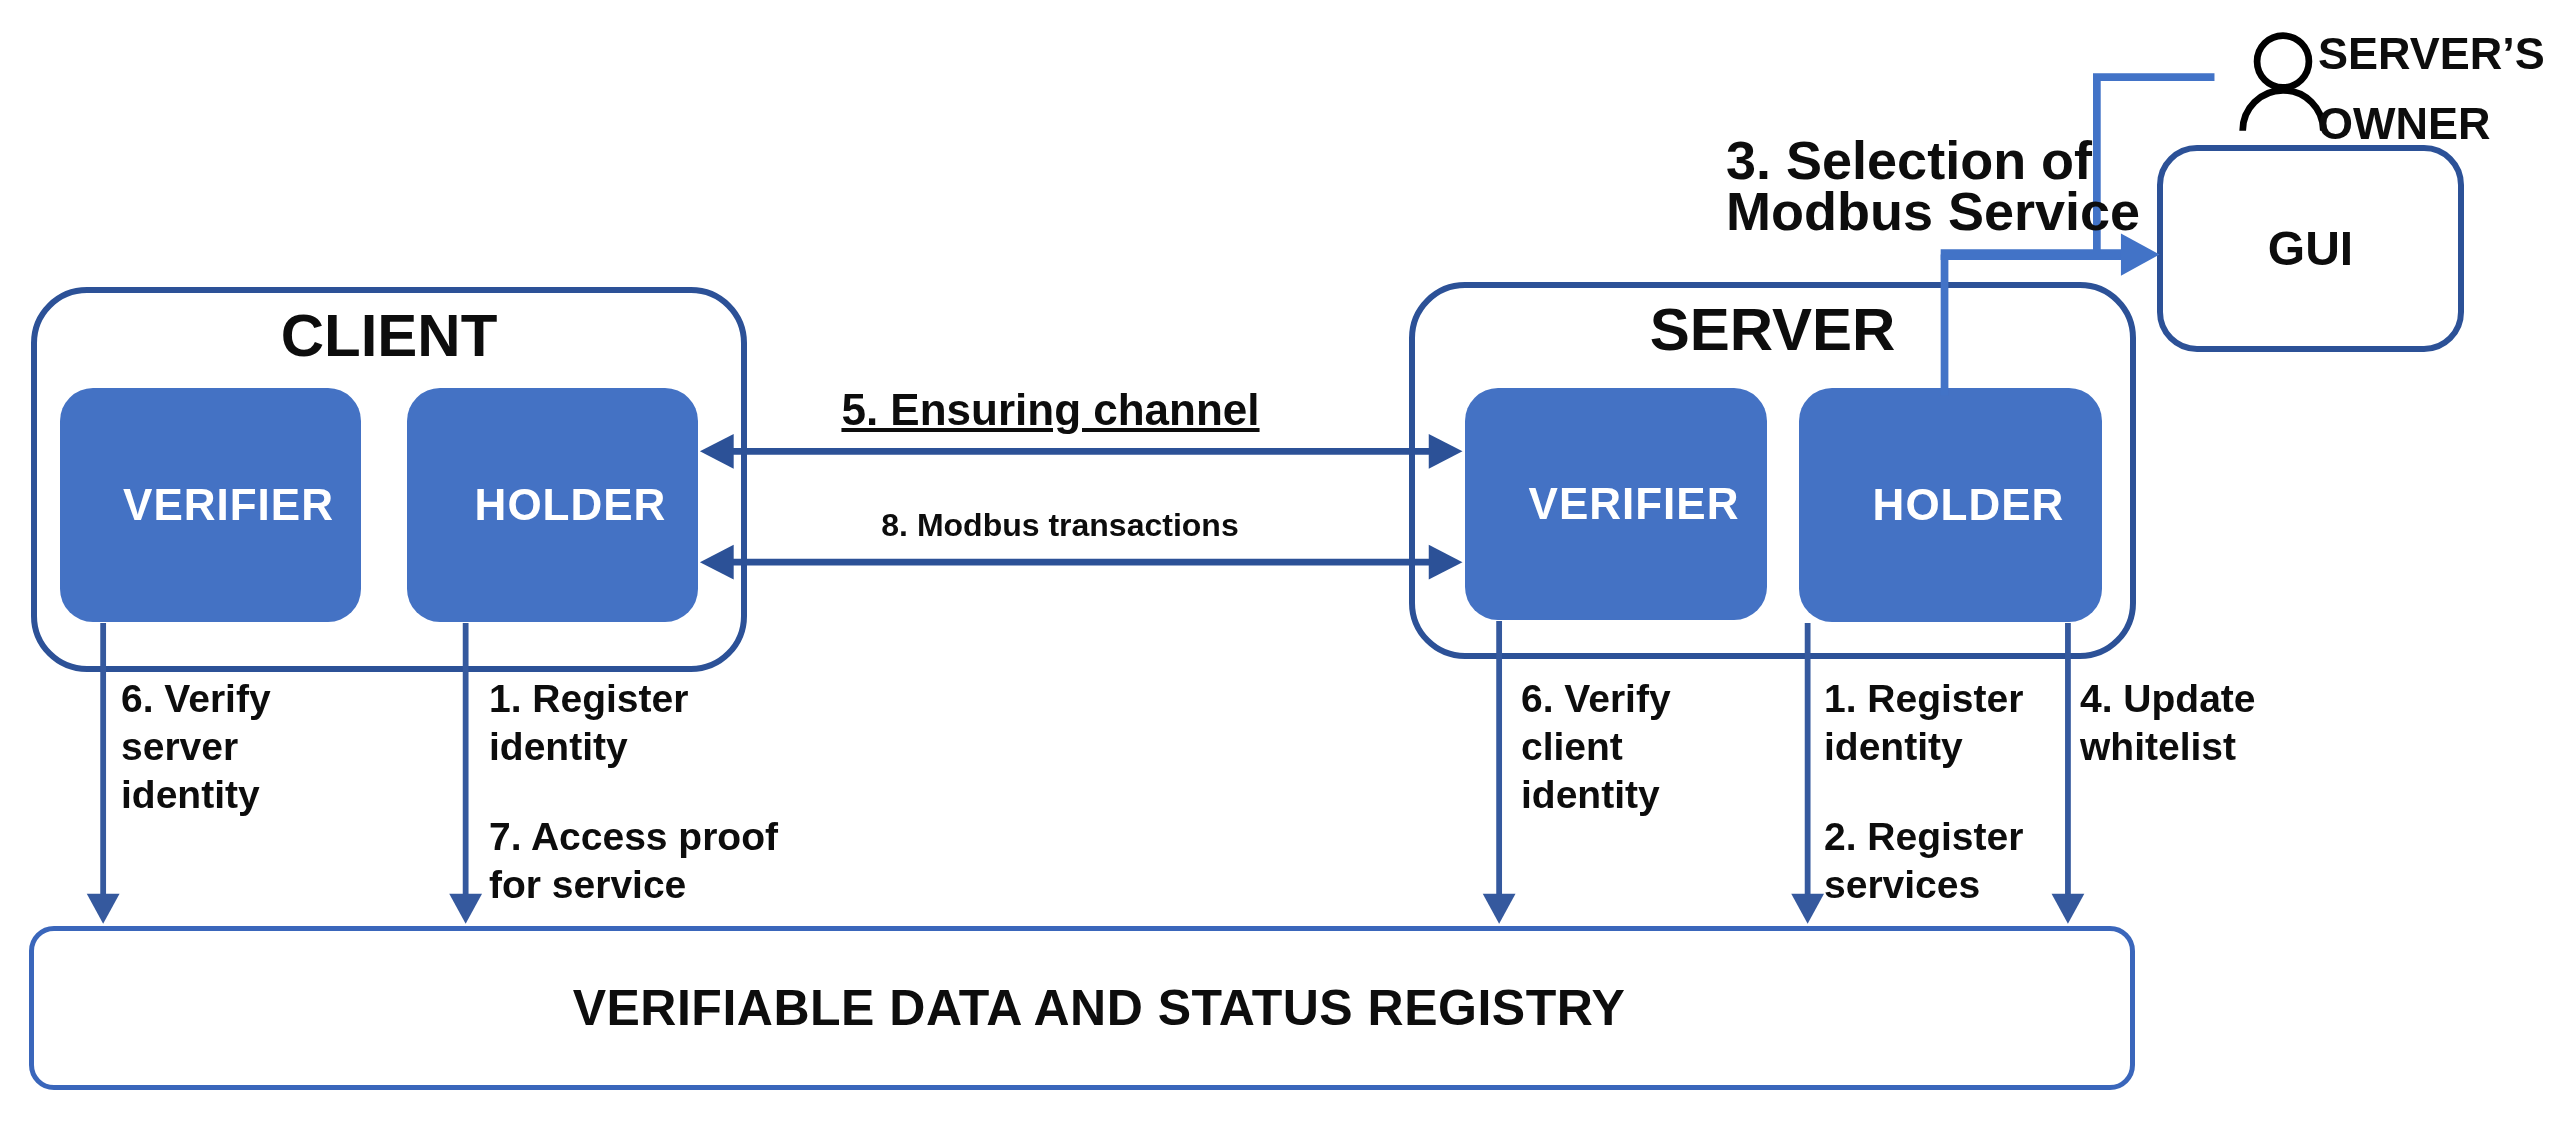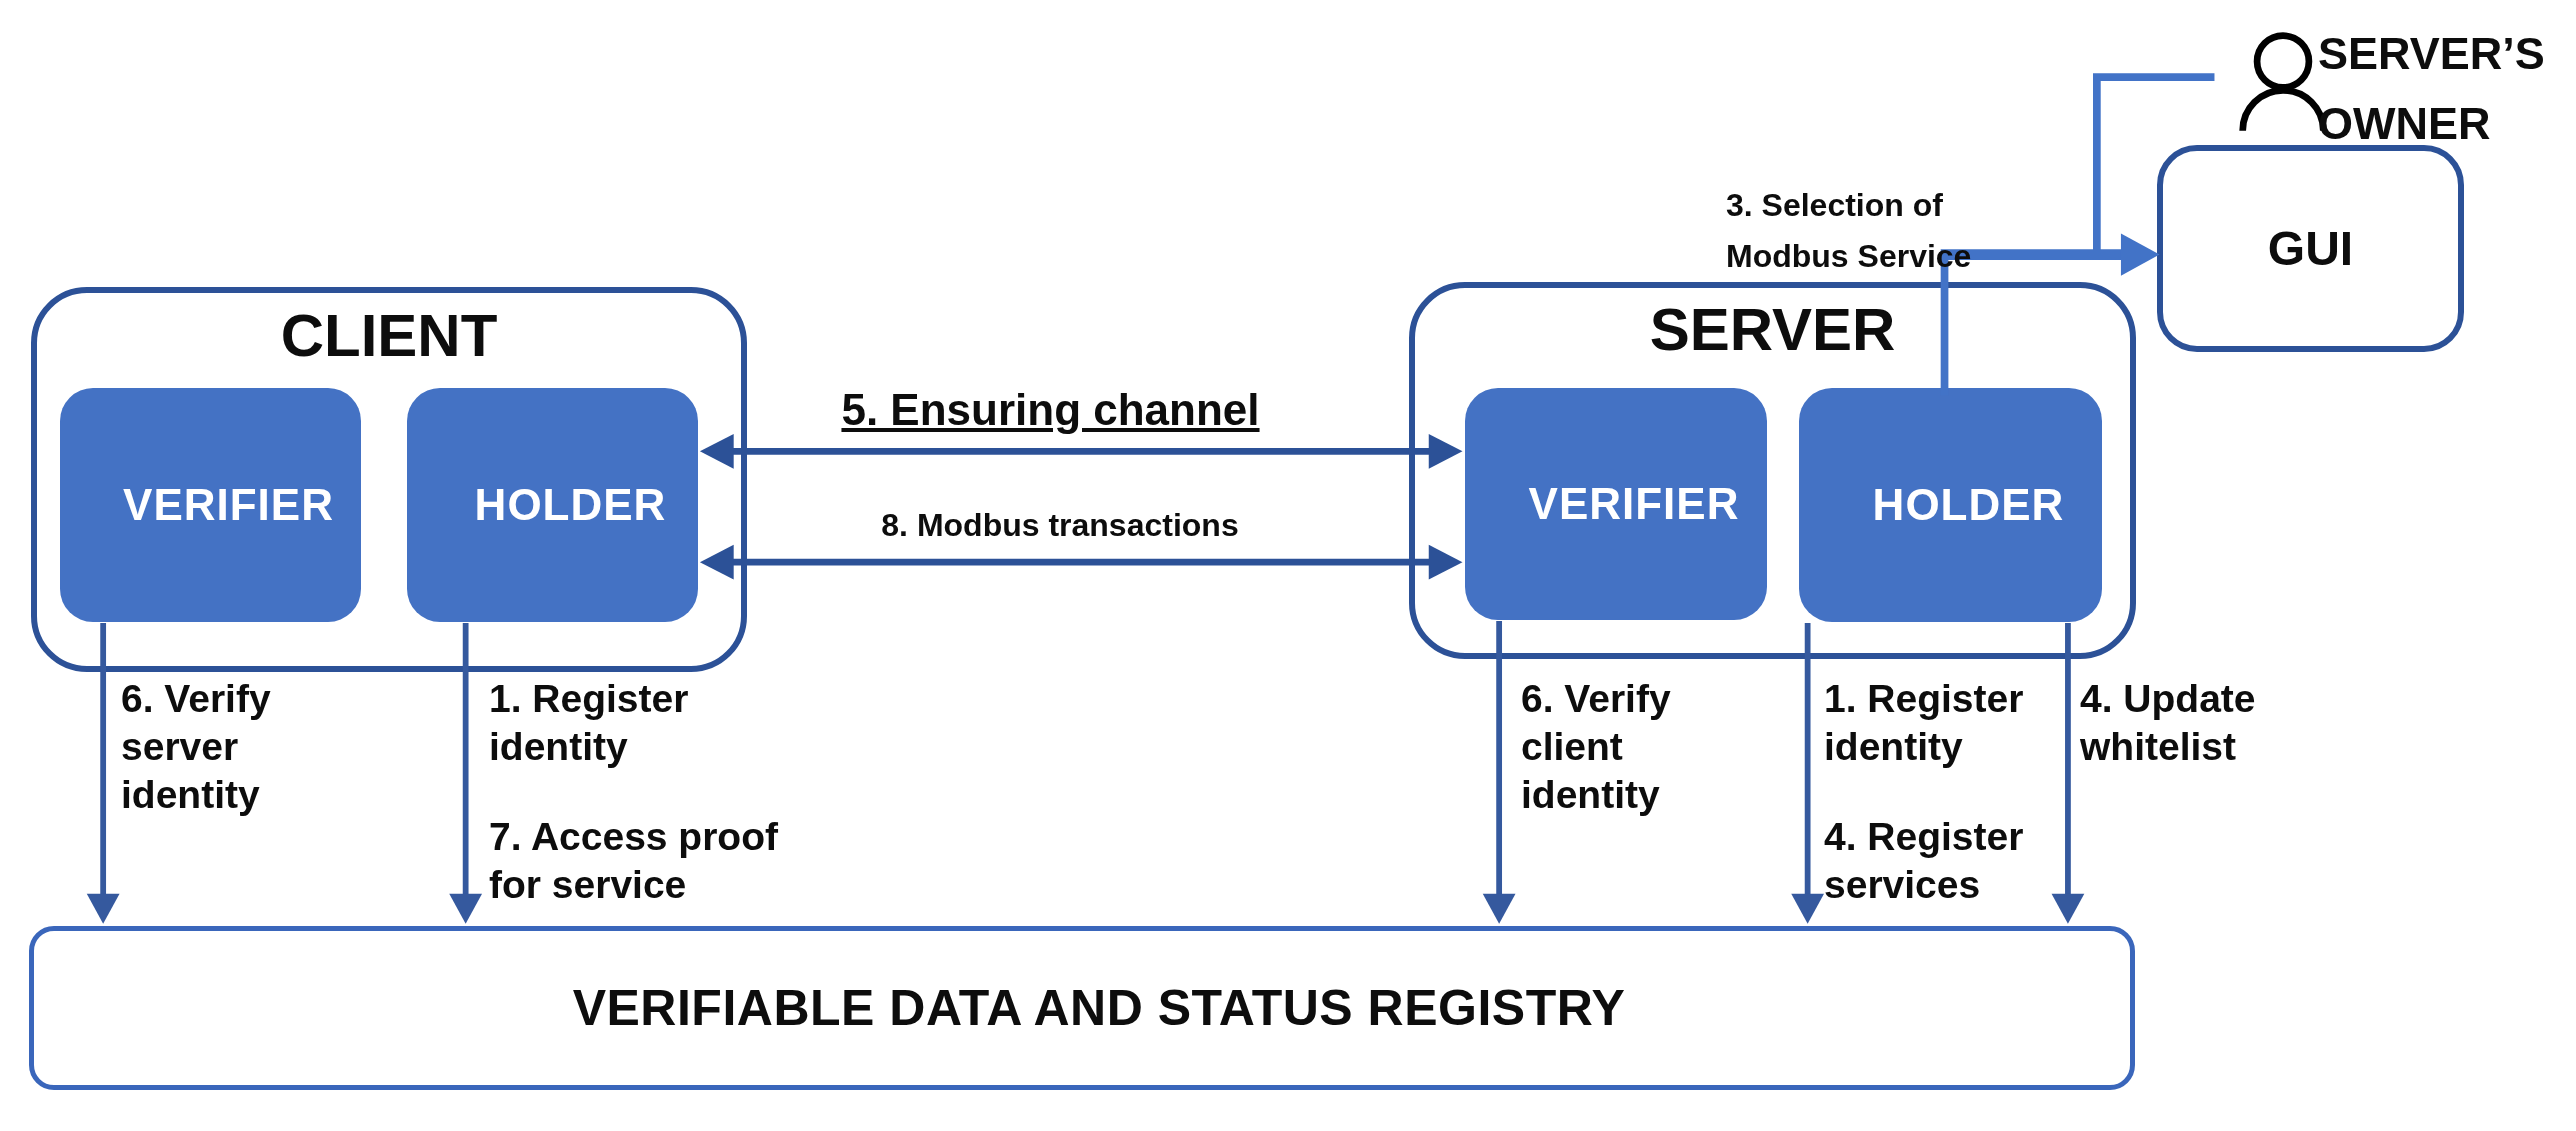--- a/index.html
+++ b/index.html
@@ -43,21 +43,21 @@
     position:absolute;font-weight:700;color:#0d0d0d;text-align:center;
   }
   #client-title{left:31px;top:301px;width:716px;font-size:60px;}
   #server-title{left:1409px;top:295px;width:727px;font-size:60px;}
   #gui-title{font-size:48px;font-weight:700;color:#0d0d0d;}
   #registry-title{font-size:50px;font-weight:700;color:#0d0d0d;letter-spacing:0.5px;}
   .lbl{
     position:absolute;font-weight:700;color:var(--label-text);
     white-space:pre-line;font-size:39px;line-height:48px;
   }
-  #lbl-selection{left:1726px;top:135px;font-size:32px;line-height:51px;margin-top:45px;}
+  #lbl-selection{left:1726px;top:135px;font-size:54px;line-height:51px;}
   #lbl-ensuring{left:819px;top:386px;width:463px;text-align:center;font-size:44px;line-height:48px;text-decoration:underline;}
   #lbl-modbus{left:771px;top:501px;width:578px;text-align:center;font-size:32px;line-height:48px;}
   #lbl-verify-server{left:121px;top:675px;}
   #lbl-register-identity-client{left:489px;top:675px;}
   #lbl-access-proof{left:489px;top:813px;}
   #lbl-verify-client{left:1521px;top:675px;}
   #lbl-register-identity-server{left:1824px;top:675px;}
   #lbl-register-services{left:1824px;top:813px;}
   #lbl-update-whitelist{left:2080px;top:675px;}
   #owner-label{left:2318px;top:19px;font-size:45px;line-height:70px;}
@@ -118,21 +118,21 @@
 identity</div>
   <div class="lbl" id="lbl-register-identity-client">1. Register
 identity</div>
   <div class="lbl" id="lbl-access-proof">7. Access proof
 for service</div>
   <div class="lbl" id="lbl-verify-client">6. Verify
 client
 identity</div>
   <div class="lbl" id="lbl-register-identity-server">1. Register
 identity</div>
-  <div class="lbl" id="lbl-register-services">4. Register
+  <div class="lbl" id="lbl-register-services">2. Register
 services</div>
   <div class="lbl" id="lbl-update-whitelist">4. Update
 whitelist</div>
 
   <svg id="connectors" width="2576" height="1132" viewBox="0 0 2672 1174">
 
     <g>
       <line class="sd" x1="755" y1="468" x2="1490" y2="468" stroke-width="7"></line>
       <polygon class="fd" points="726,468 761,450 761,486"></polygon>
       <polygon class="fd" points="1517,468 1482,450 1482,486"></polygon>

